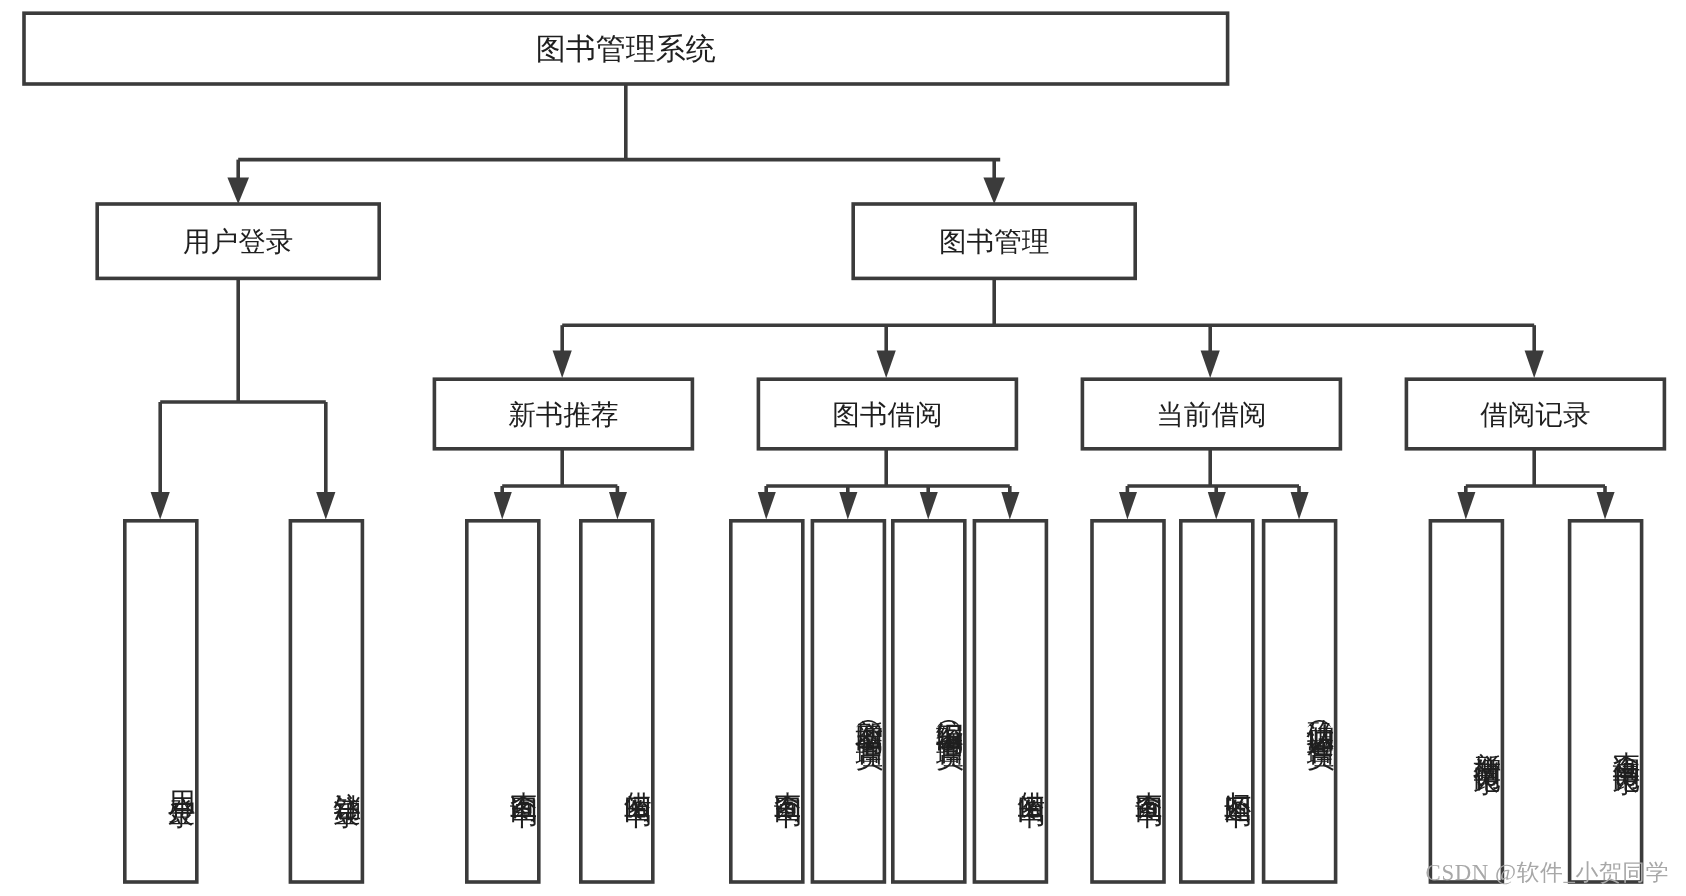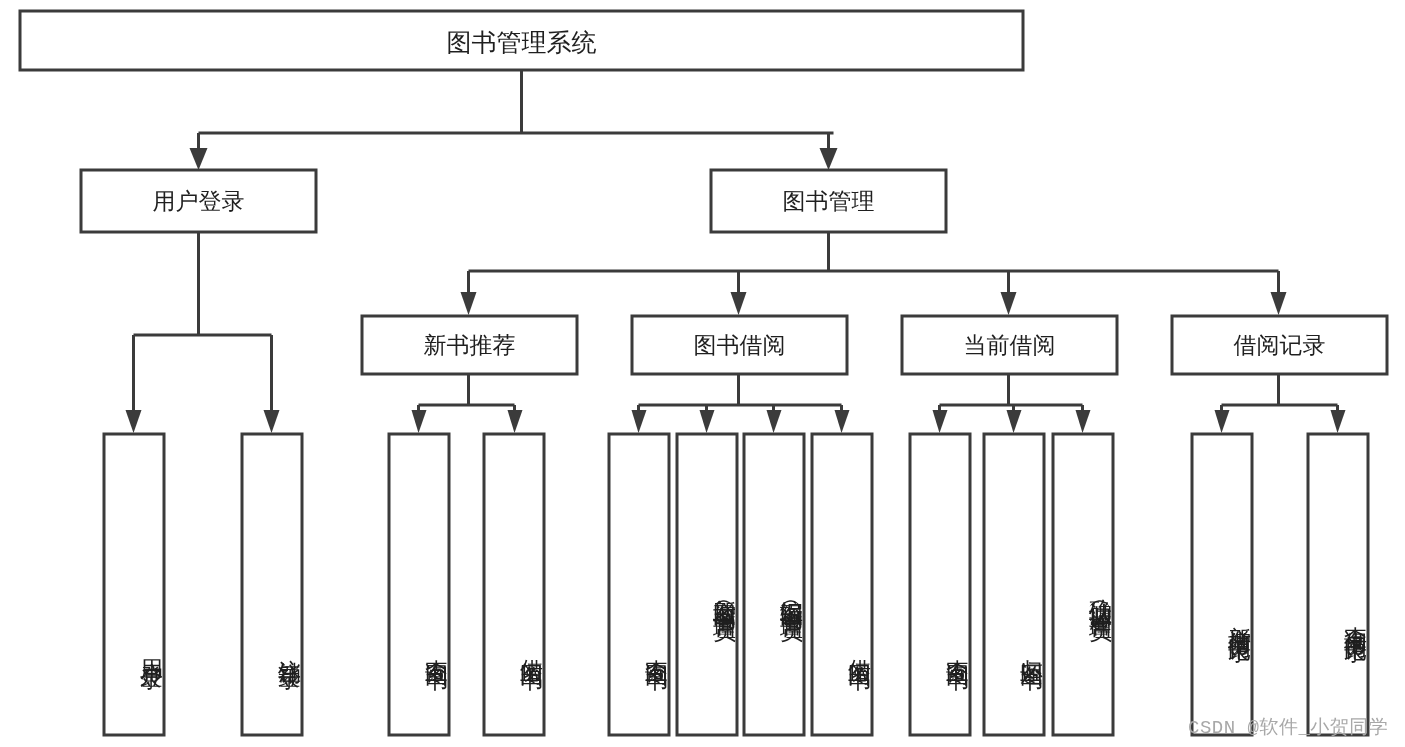--- a/index.html
+++ b/index.html
@@ -60,21 +60,21 @@
     line-height: 1.05;
     letter-spacing: 3px;
     color: #1f1f1f;
     white-space: nowrap;
     pointer-events: none;
   }
   .watermark {
     position: absolute;
     left: 1188px;
     top: 714px;
-    font-family: Liberation Mono, monospace;
+    font-family: Liberation Serif, serif;
     font-size: 19px;
     color: #a8a8a8;
     white-space: nowrap;
     letter-spacing: 0.5px;
     text-align: center;
   }
 </style>
 </head>
 <body>
 

